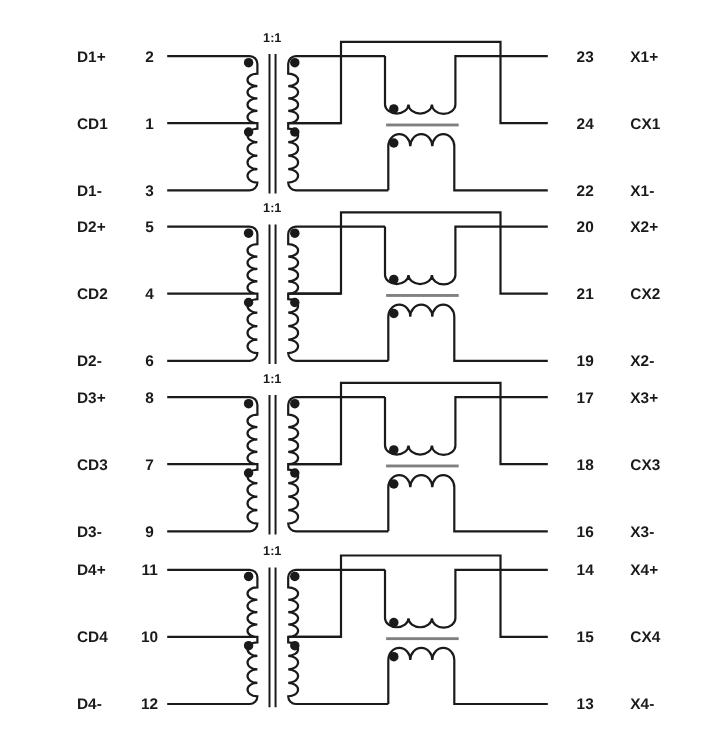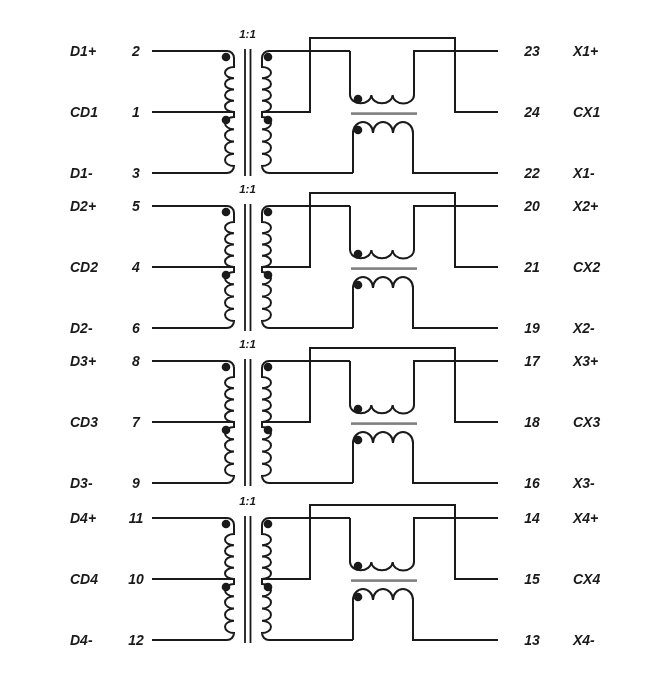--- a/index.html
+++ b/index.html
@@ -1,16 +1,16 @@
 <!DOCTYPE html>
 <html><head>
 <meta charset="utf-8">
 <style>
   html, body { margin: 0; padding: 0; background: #ffffff; }
-  .page { width: 650px; height: 678px; background: #ffffff; overflow: hidden; font-style: italic; }
+  .page { width: 650px; height: 678px; background: #ffffff; overflow: hidden; }
   svg { display: block; }
   .lbl {
     font-family: "Liberation Sans", sans-serif;
     font-size: 14px;
     font-weight: bold;
     fill: #1a1a1a;
   }
   .ratio {
     font-family: "Liberation Sans", sans-serif;
     font-size: 11.5px;

